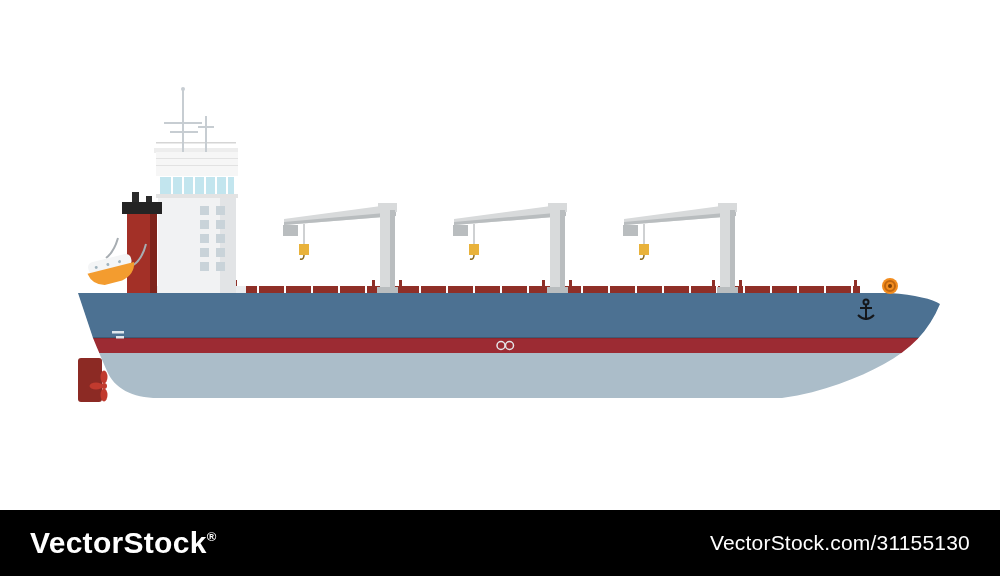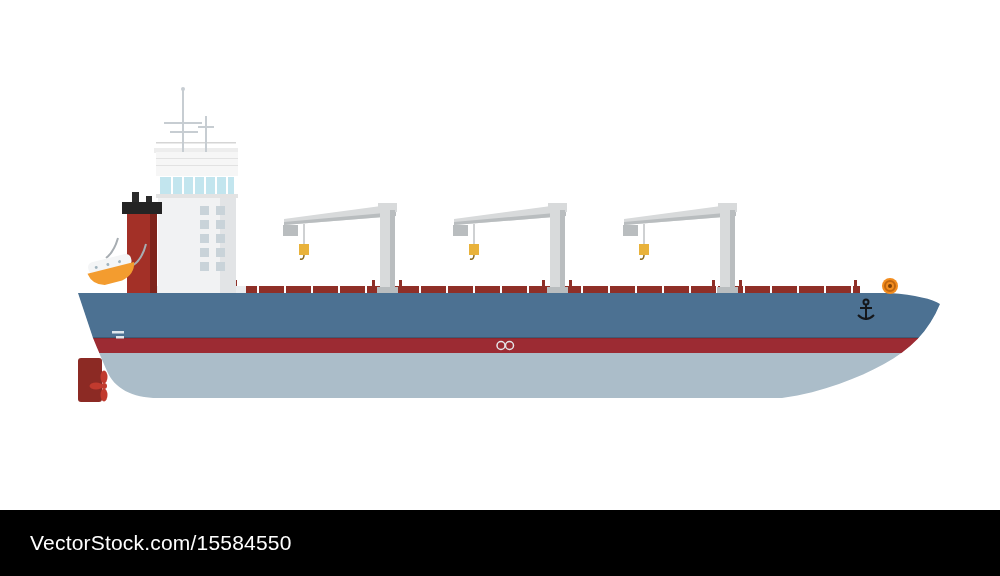--- a/index.html
+++ b/index.html
@@ -173,16 +173,19 @@
       <path d="M88,268 L136,268 Q134,280 120,283 L102,283 Q90,280 88,268 Z" fill="var(--lifeboat-orange)"></path>
     </g>
 
     <use href="#craneShape" x="380"></use>
     <use href="#craneShape" x="550"></use>
     <use href="#craneShape" x="720"></use>
 
   </svg>
 
   <div class="watermark-bar">
-    <span class="site">VectorStock.com/15584550</span>
+    <div>
+      <span class="brand">VectorStock</span><span class="reg">®</span>
+    </div>
+    <span class="site">VectorStock.com/31155130</span>
   </div>
 
 </div>
 
 </body></html>

